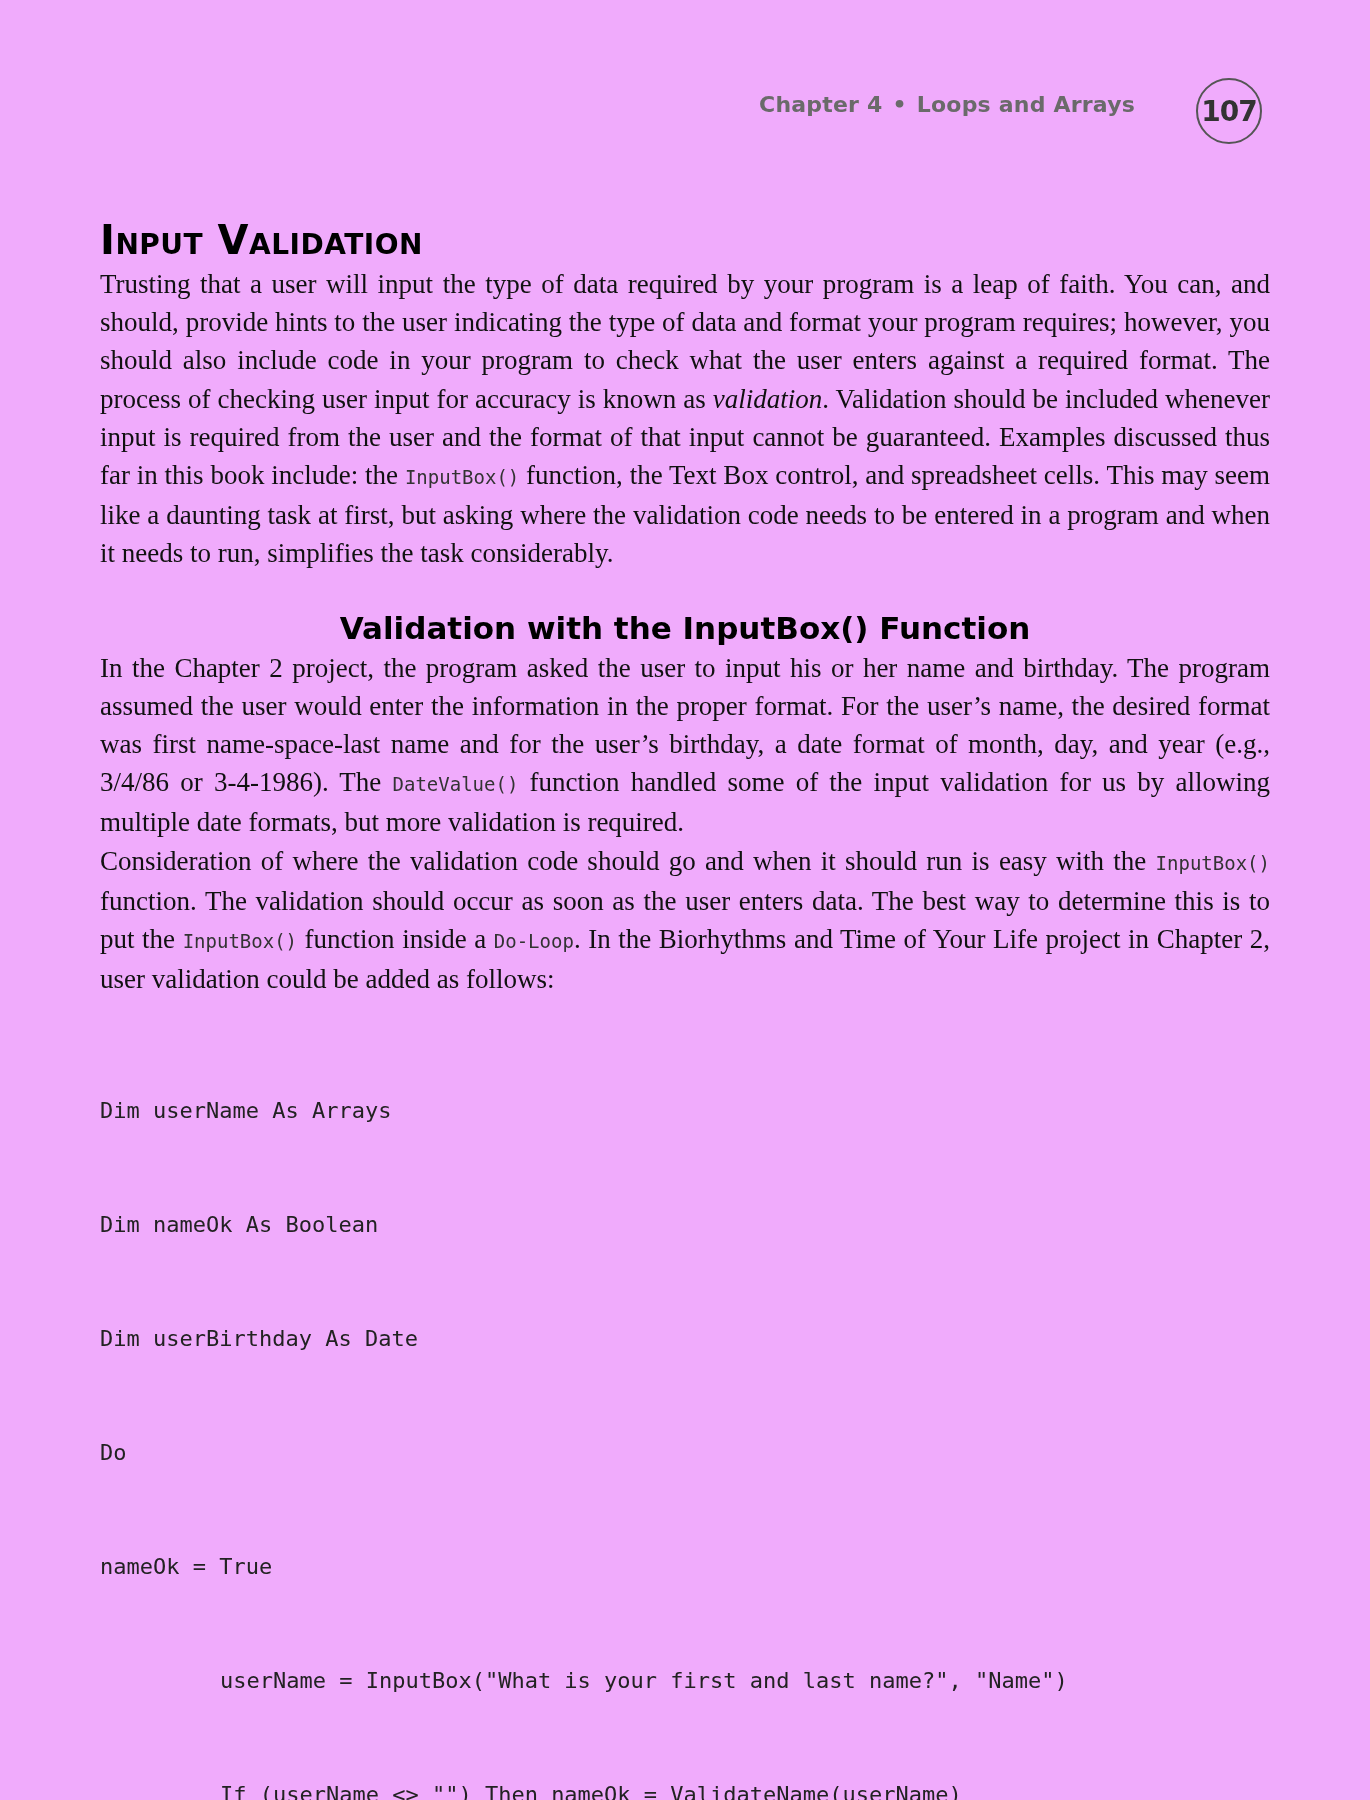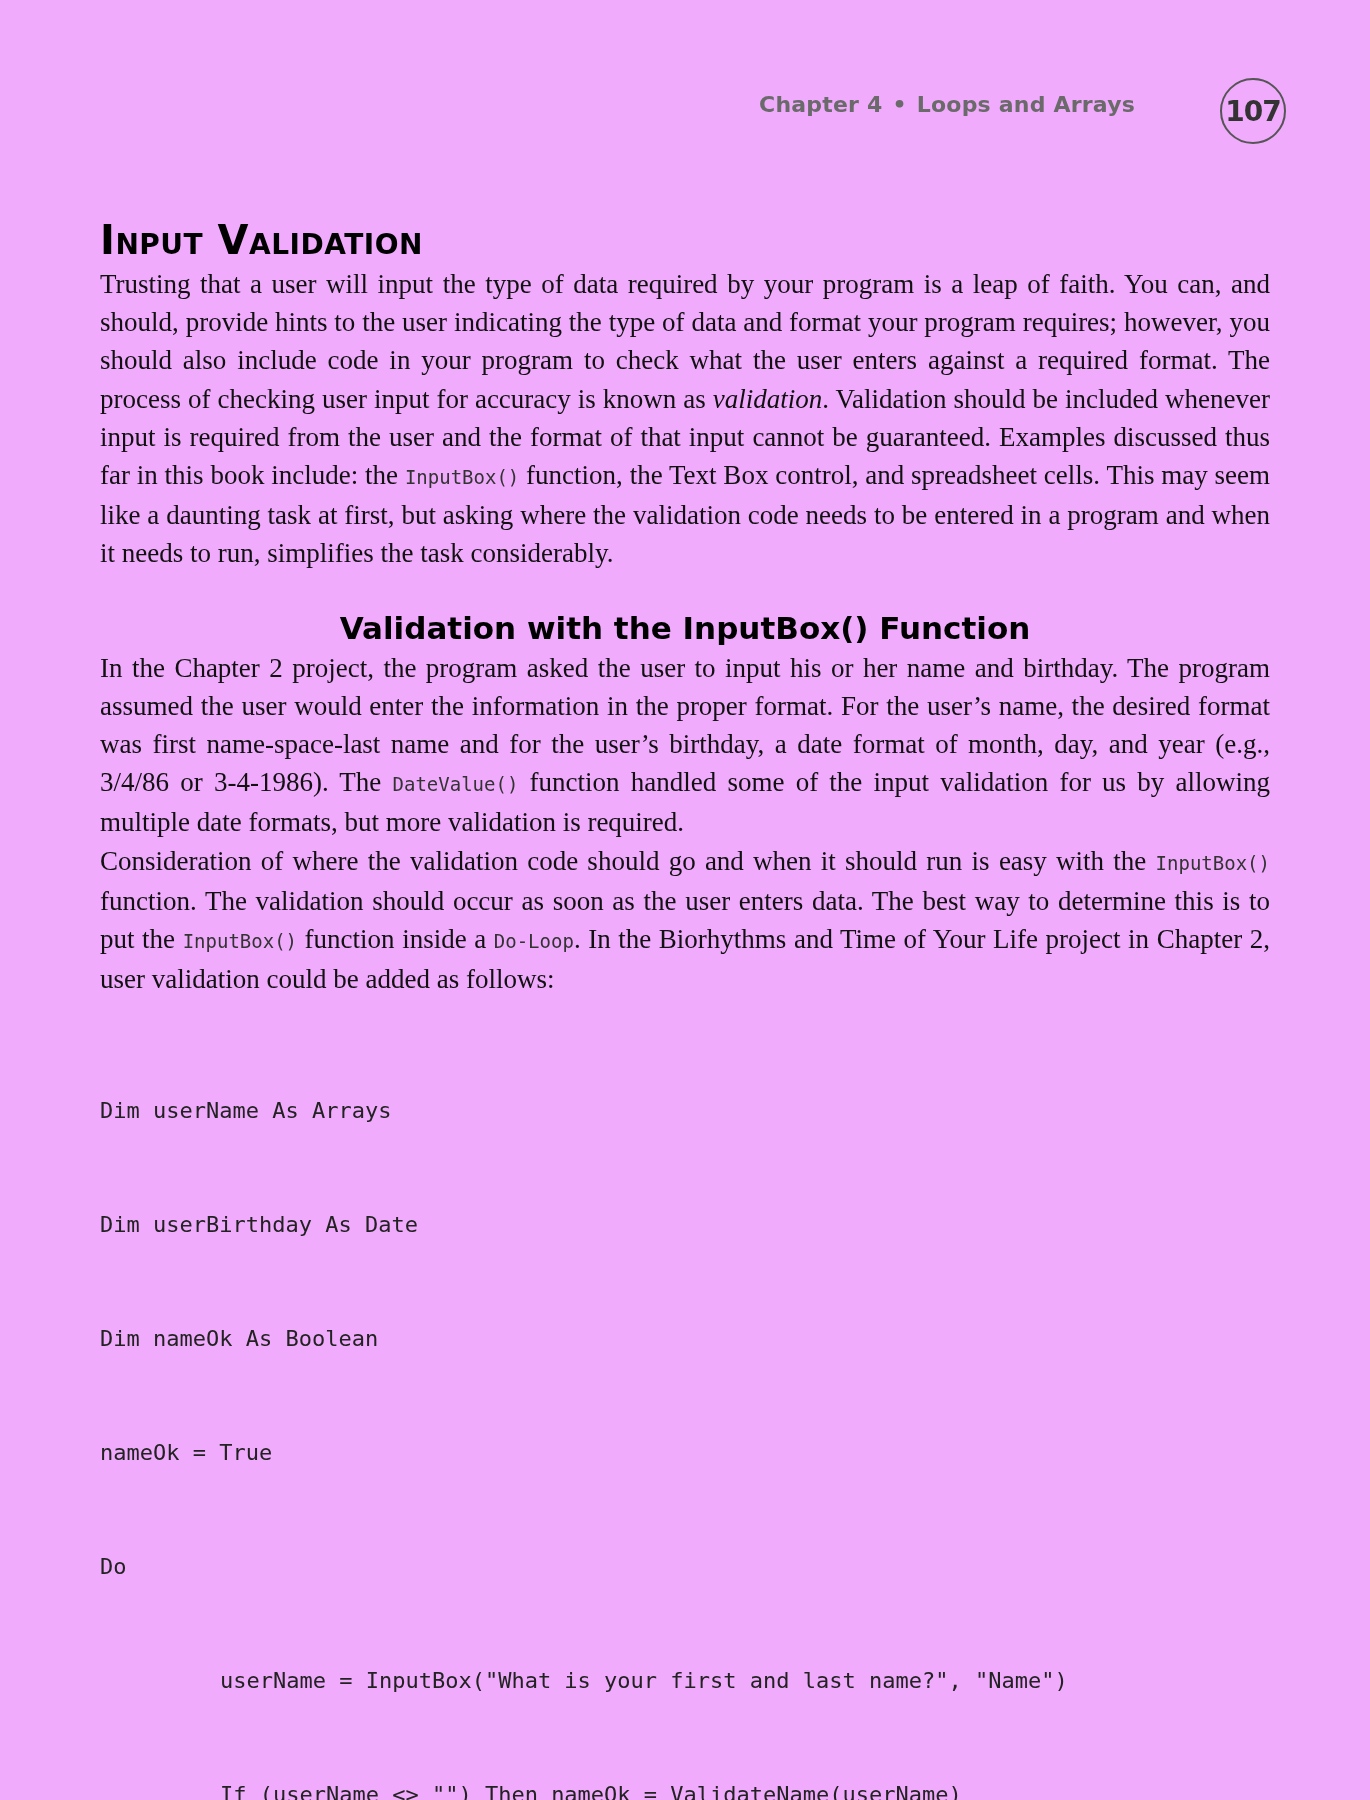--- a/index.html
+++ b/index.html
@@ -11,21 +11,20 @@
     font-family: "DejaVu Sans", sans-serif; font-weight: bold;
     font-size: 22px; color: #6a6a6a; letter-spacing: 0.2px;
   }
   .running-head .sep { margin: 0 10px; }
   .page-num {
     position: absolute; left: 1196px; top: 78px;
     width: 62px; height: 62px; border: 2px solid #555; border-radius: 50%;
     font-family: "DejaVu Sans", sans-serif; font-weight: bold; font-size: 28px;
     color: #333; display: flex; align-items: center; justify-content: center;
     letter-spacing: -1px;
-    margin-left: 24px;
   }
 
   .content { position: absolute; left: 100px; top: 215px; width: 1170px; }
 
   h1.section {
     margin: 0; padding: 0;
     font-family: "DejaVu Sans", sans-serif; font-weight: bold;
     font-variant: small-caps; font-size: 40px; line-height: 50px;
     color: #000; letter-spacing: 0.5px;
   }
@@ -71,23 +70,23 @@
     <p class="body"><span>Trusting that a user will input the type of data required by your program is a leap of faith. You can, and should, provide hints to the user indicating the type of data and format your program requires; however, you should also include code in your program to check what the user enters against a required format. The process of checking user input for accuracy is known as </span><em>validation</em><span>. Validation should be included whenever input is required from the user and the format of that input cannot be guaranteed. Examples discussed thus far in this book include: the </span><code class="inline">InputBox()</code><span> function, the Text Box control, and spreadsheet cells. This may seem like a daunting task at first, but asking where the validation code needs to be entered in a program and when it needs to run, simplifies the task considerably.</span></p>
 
     <h2 class="subsection">Validation with the InputBox() Function</h2>
 
     <p class="body"><span>In the Chapter 2 project, the program asked the user to input his or her name and birthday. The program assumed the user would enter the information in the proper format. For the user’s name, the desired format was first name-space-last name and for the user’s birthday, a date format of month, day, and year (e.g., 3/4/86 or 3-4-1986). The </span><code class="inline">DateValue()</code><span> function handled some of the input validation for us by allowing multiple date formats, but more validation is required.</span></p>
 
     <p class="body"><span>Consideration of where the validation code should go and when it should run is easy with the </span><code class="inline">InputBox()</code><span> function. The validation should occur as soon as the user enters data. The best way to determine this is to put the </span><code class="inline">InputBox()</code><span> function inside a </span><code class="inline">Do-Loop</code><span>. In the Biorhythms and Time of Your Life project in Chapter 2, user validation could be added as follows:</span></p>
 
     <div class="code-block">
       <div class="code-line">Dim userName As Arrays</div>
+      <div class="code-line">Dim nameOk As Boolean</div>
       <div class="code-line">Dim userBirthday As Date</div>
-      <div class="code-line">Dim nameOk As Boolean</div>
+      <div class="code-line">Do</div>
       <div class="code-line">nameOk = True</div>
-      <div class="code-line">Do</div>
       <div class="code-line indent">userName = InputBox("What is your first and last name?", "Name")</div>
       <div class="code-line indent">If (userName &lt;&gt; "") Then nameOk = ValidateName(userName)</div>
       
     </div>
 
   </div>
 </div>
 
 </body></html>

